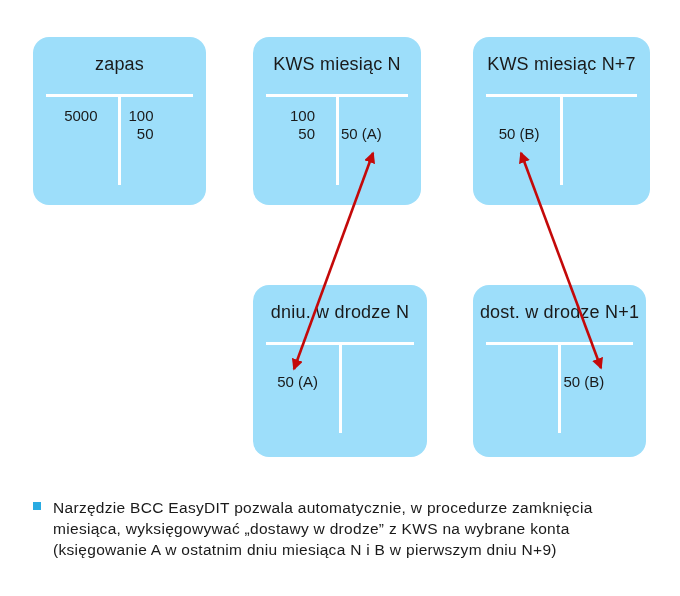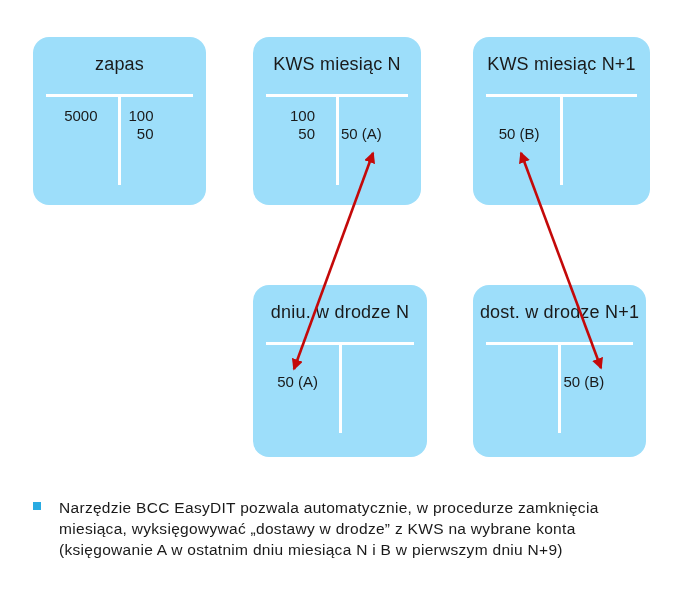--- a/index.html
+++ b/index.html
@@ -36,21 +36,21 @@
   .rows{position:absolute;top:70px;left:0;right:16px;}
   .row{display:flex;height:18px;line-height:18px;font-size:15px;}
   .cell-l{width:50%;text-align:right;padding-right:14px;}
   .cell-r{width:50%;text-align:left;padding-left:12px;}
   .numcol .cell-r .val{display:inline-block;min-width:30px;text-align:right;}
 
   
   .arrows{position:absolute;inset:0;pointer-events:none;}
 
   
-  .note{position:absolute;left:33px;top:497px;display:flex;gap:18px;}
+  .note{position:absolute;left:33px;top:497px;display:flex;gap:12px;}
   .note-bullet{width:8px;height:8px;background:var(--bullet);margin-top:5px;flex:none;}
   .note-lines{font-size:15.5px;line-height:21px;letter-spacing:.3px;white-space:nowrap;}
 </style>
 </head>
 <body>
 
 <div class="stage">
 
   <div class="account b1 numcol">
     <div class="acct-title">zapas</div>
@@ -78,21 +78,21 @@
         <div class="cell-r"><span class="val"></span></div>
       </div>
       <div class="row">
         <div class="cell-l"><span class="val">50</span></div>
         <div class="cell-r"><span class="val">50 (A)</span></div>
       </div>
     </div>
   </div>
 
   <div class="account b3">
-    <div class="acct-title">KWS miesiąc N+1</div>
+    <div class="acct-title">KWS miesiąc N+7</div>
     <div class="tline-h"></div>
     <div class="tline-v"></div>
     <div class="rows">
       <div class="row">
         <div class="cell-l"><span class="val"></span></div>
         <div class="cell-r"><span class="val"></span></div>
       </div>
       <div class="row">
         <div class="cell-l"><span class="val">50 (B)</span></div>
         <div class="cell-r"><span class="val"></span></div>

